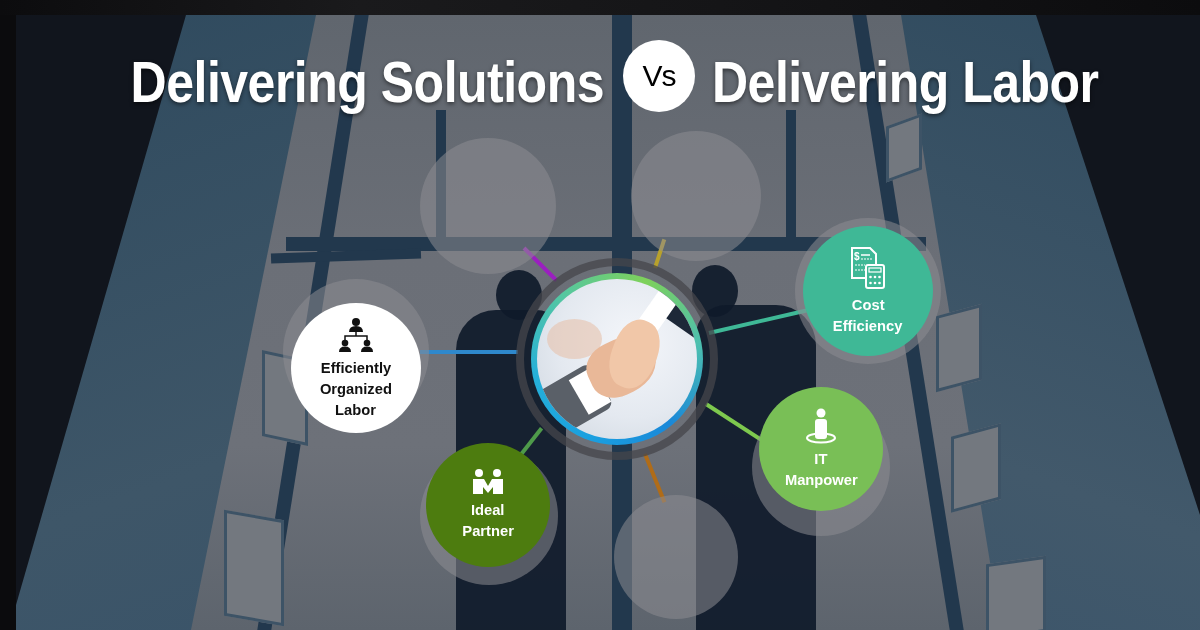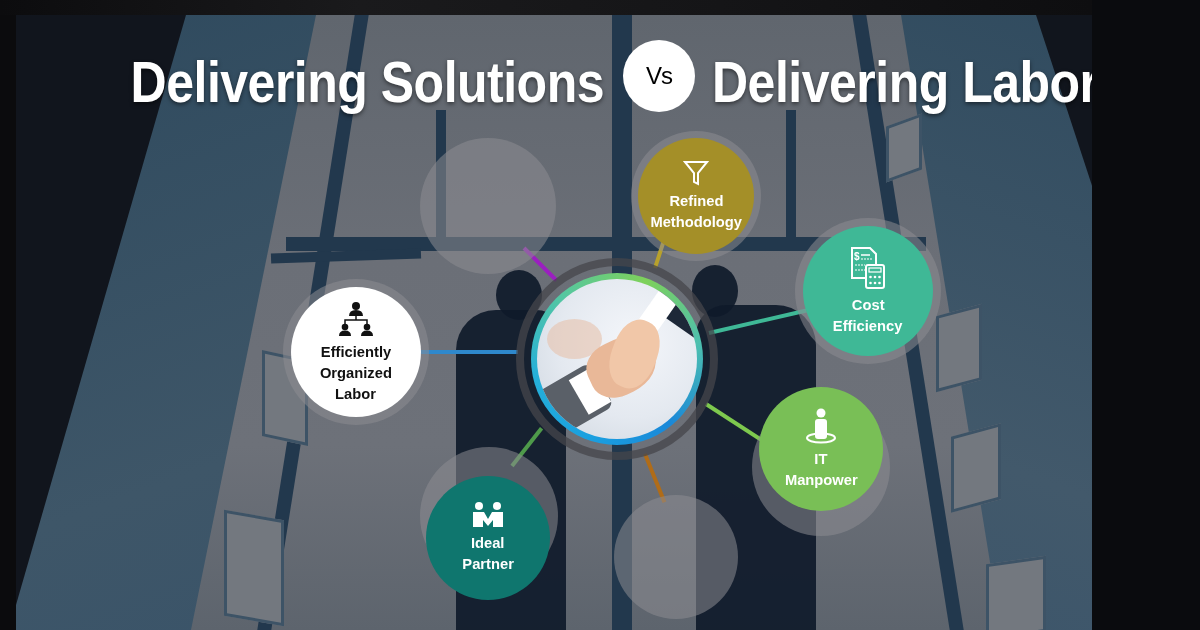--- a/index.html
+++ b/index.html
@@ -1,17 +1,17 @@
 <!DOCTYPE html>
 <html><head>
 <meta charset="utf-8">
 <style>
   html, body { margin:0; padding:0; }
   body { width:1200px; height:630px; overflow:hidden; background:#0a0b0e; font-family:"Liberation Sans", sans-serif; }
-  .canvas { position:relative; width:1092px; height:630px; overflow:hidden; background:#08090c; }
+  .canvas { position:relative; width:1200px; height:630px; overflow:hidden; background:#08090c; }
   .top-strip { position:absolute; left:0; top:0; width:1200px; height:15px;
     background:linear-gradient(90deg,#0c0c0e 0%,#1a1a1c 30%,#151517 60%,#0c0c0e 100%); }
   .left-strip { position:absolute; left:0; top:15px; width:16px; height:615px; background:#0b0b0d; }
   .panel { position:absolute; left:16px; top:15px; width:1184px; height:615px; background:#11151d; overflow:hidden; }
   
   .wall-left { position:absolute; left:0; top:0; width:1184px; height:615px;
     background:linear-gradient(160deg,#2f4a5e 0%,#3e5668 50%,#34506a 100%);
     clip-path:polygon(170px 0, 300px 0, 300px 615px, 0 615px, 0 590px); }
   .wall-right { position:absolute; left:0; top:0; width:1184px; height:615px;
     background:linear-gradient(200deg,#2f4a5e 0%,#42596b 50%,#34506a 100%);
@@ -22,21 +22,21 @@
   .mullion { position:absolute; background:#22384d; }
   .bldg-win { position:absolute; border:3px solid #3d5366; background:#73787f; }
   .silhouette { position:absolute; background:#0f1a2a; opacity:.92; }
   
   .title { position:absolute; top:44px; left:0; width:1200px; height:70px; }
   .title-left, .title-right { position:absolute; top:0; color:#fff; font-weight:bold; font-size:50px; line-height:66px;
     letter-spacing:-0.5px; text-shadow:0 2px 4px rgba(0,0,0,.5); transform:scaleY(1.15); transform-origin:top; white-space:nowrap; }
   .title-left { right:596px; }
   .title-right { left:712px; }
   .vs-badge { position:absolute; left:623px; top:40px; width:72px; height:72px; border-radius:50%; background:#fff;
-    color:#000; font-size:24px; font-family:"Liberation Sans Narrow","Liberation Sans", sans-serif; display:flex; align-items:center; justify-content:center; letter-spacing:-1px; }
+    color:#000; font-size:30px; font-family:"Liberation Sans Narrow","Liberation Sans", sans-serif; display:flex; align-items:center; justify-content:center; letter-spacing:-1px; }
   
   .connector { position:absolute; height:4px; transform-origin:0 50%; }
   
   .bubble-ring { position:absolute; border-radius:50%; background:rgba(140,140,145,.55); }
   .bubble { position:absolute; border-radius:50%; display:flex; flex-direction:column; align-items:center; justify-content:center;
     color:#fff; font-weight:bold; font-size:15.5px; line-height:21px; text-align:center; }
   .bubble .icon { margin-bottom:4px; }
   .bubble .label { display:block; transform:scaleX(.95); }
   
   .center-ring { position:absolute; left:516px; top:258px; width:202px; height:202px; border-radius:50%;
@@ -109,27 +109,20 @@
       <div class="sleeve-a"></div>
       <div class="cuff-a"></div>
       <div class="hand-a"></div>
       <div class="hand-b"></div>
     </div>
   </div>
 
   <div class="bubble-ring" style="left:420px;top:138px;width:136px;height:136px;"></div>
 
   <div class="bubble-ring" style="left:631px;top:131px;width:130px;height:130px;"></div>
-  <div class="bubble" style="left:638px;top:138px;width:116px;height:116px;background:#a48f28;">
-    <svg class="icon" width="26" height="26" viewBox="0 0 26 26">
-      <polygon points="2,2 24,2 15,13 15,24 11,22 11,13" fill="none" stroke="#fff" stroke-width="2"></polygon>
-    </svg>
-    <span class="label">Refined</span>
-    <span class="label">Methodology</span>
-  </div>
 
   <div class="bubble-ring" style="left:795px;top:218px;width:146px;height:146px;"></div>
   <div class="bubble" style="left:803px;top:226px;width:130px;height:130px;background:#3fb896;">
     <svg class="icon" width="36" height="44" viewBox="0 0 36 44">
       <path d="M2 2 H20 L26 8 V32 H2 Z" fill="none" stroke="#fff" stroke-width="2"></path>
       <text x="4" y="14" font-size="10" fill="#fff" font-family="Liberation Sans, sans-serif" font-weight="bold">$</text>
       <line x1="11" y1="9" x2="20" y2="9" stroke="#fff" stroke-width="1.5"></line>
       <line x1="11" y1="13" x2="22" y2="13" stroke="#fff" stroke-width="1.2" stroke-dasharray="2 1"></line>
       <line x1="5" y1="19" x2="15" y2="19" stroke="#fff" stroke-width="1.2" stroke-dasharray="2 1"></line>
       <line x1="5" y1="24" x2="15" y2="24" stroke="#fff" stroke-width="1.2" stroke-dasharray="2 1"></line>
@@ -140,21 +133,21 @@
         <circle cx="29.5" cy="31" r="1.3" fill="#fff"></circle>
       <circle cx="20.5" cy="37" r="1.3" fill="#fff"></circle>
         <circle cx="25" cy="37" r="1.3" fill="#fff"></circle>
         <circle cx="29.5" cy="37" r="1.3" fill="#fff"></circle>
     </svg>
     <span class="label">Cost</span>
     <span class="label">Efficiency</span>
   </div>
 
   <div class="bubble-ring" style="left:283px;top:279px;width:146px;height:146px;"></div>
-  <div class="bubble" style="left:291px;top:287px;width:130px;height:130px;background:#ffffff;color:#111;">
+  <div class="bubble" style="left:291px;top:303px;width:130px;height:130px;background:#ffffff;color:#111;">
     <svg class="icon" width="40" height="36" viewBox="0 0 40 36">
       <circle cx="20" cy="5" r="4" fill="#111"></circle>
       <path d="M13 15 Q13 9 20 9 Q27 9 27 15 Z" fill="#111"></path>
       <line x1="20" y1="15" x2="20" y2="19" stroke="#111" stroke-width="1.5"></line>
       <polyline points="9,23 9,19 31,19 31,23" fill="none" stroke="#111" stroke-width="1.5"></polyline>
       <circle cx="9" cy="26" r="3.3" fill="#111"></circle>
       <path d="M3 35 Q3 29.5 9 29.5 Q15 29.5 15 35 Z" fill="#111"></path>
       <circle cx="31" cy="26" r="3.3" fill="#111"></circle>
       <path d="M25 35 Q25 29.5 31 29.5 Q37 29.5 37 35 Z" fill="#111"></path>
     </svg>
@@ -168,21 +161,21 @@
     <svg class="icon" width="32" height="36" viewBox="0 0 32 36">
       <circle cx="16" cy="5" r="4.5" fill="#fff"></circle>
       <rect x="10" y="11" width="12" height="20" rx="3" fill="#fff"></rect>
       <ellipse cx="16" cy="30" rx="14" ry="4.5" fill="none" stroke="#fff" stroke-width="2"></ellipse>
     </svg>
     <span class="label">IT</span>
     <span class="label">Manpower</span>
   </div>
 
   <div class="bubble-ring" style="left:420px;top:447px;width:138px;height:138px;"></div>
-  <div class="bubble" style="left:426px;top:476px;width:124px;height:124px;background:#0f766e;">
+  <div class="bubble" style="left:426px;top:443px;width:124px;height:124px;background:#4d7c0f;">
     <svg class="icon" width="34" height="26" viewBox="0 0 34 26">
       <circle cx="8" cy="4" r="4" fill="#fff"></circle>
       <circle cx="26" cy="4" r="4" fill="#fff"></circle>
       <path d="M2 10 H13 L17 17 L21 10 H32 V25 H22 V18 L17 24 L12 18 V25 H2 Z" fill="#fff"></path>
     </svg>
     <span class="label">Ideal</span>
     <span class="label">Partner</span>
   </div>
 
   <div class="bubble-ring" style="left:614px;top:495px;width:124px;height:124px;"></div>

